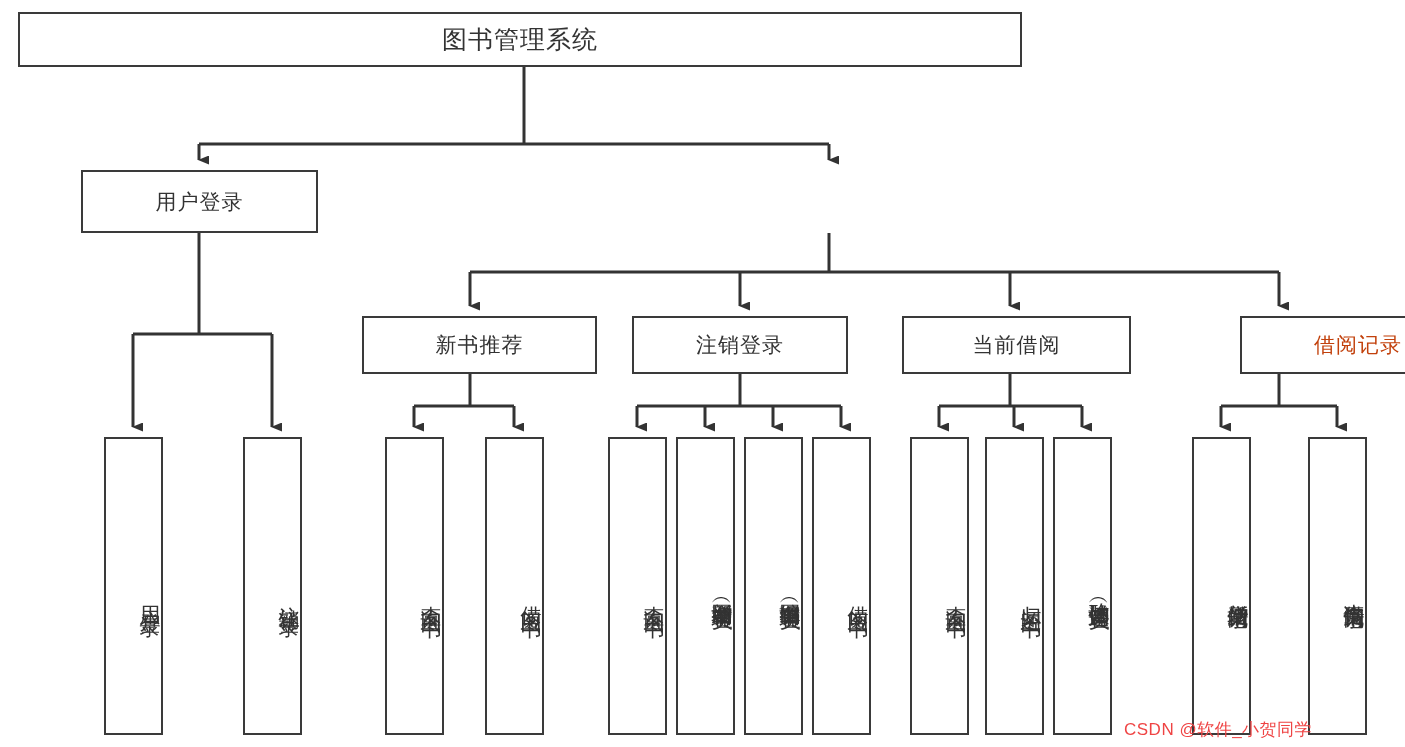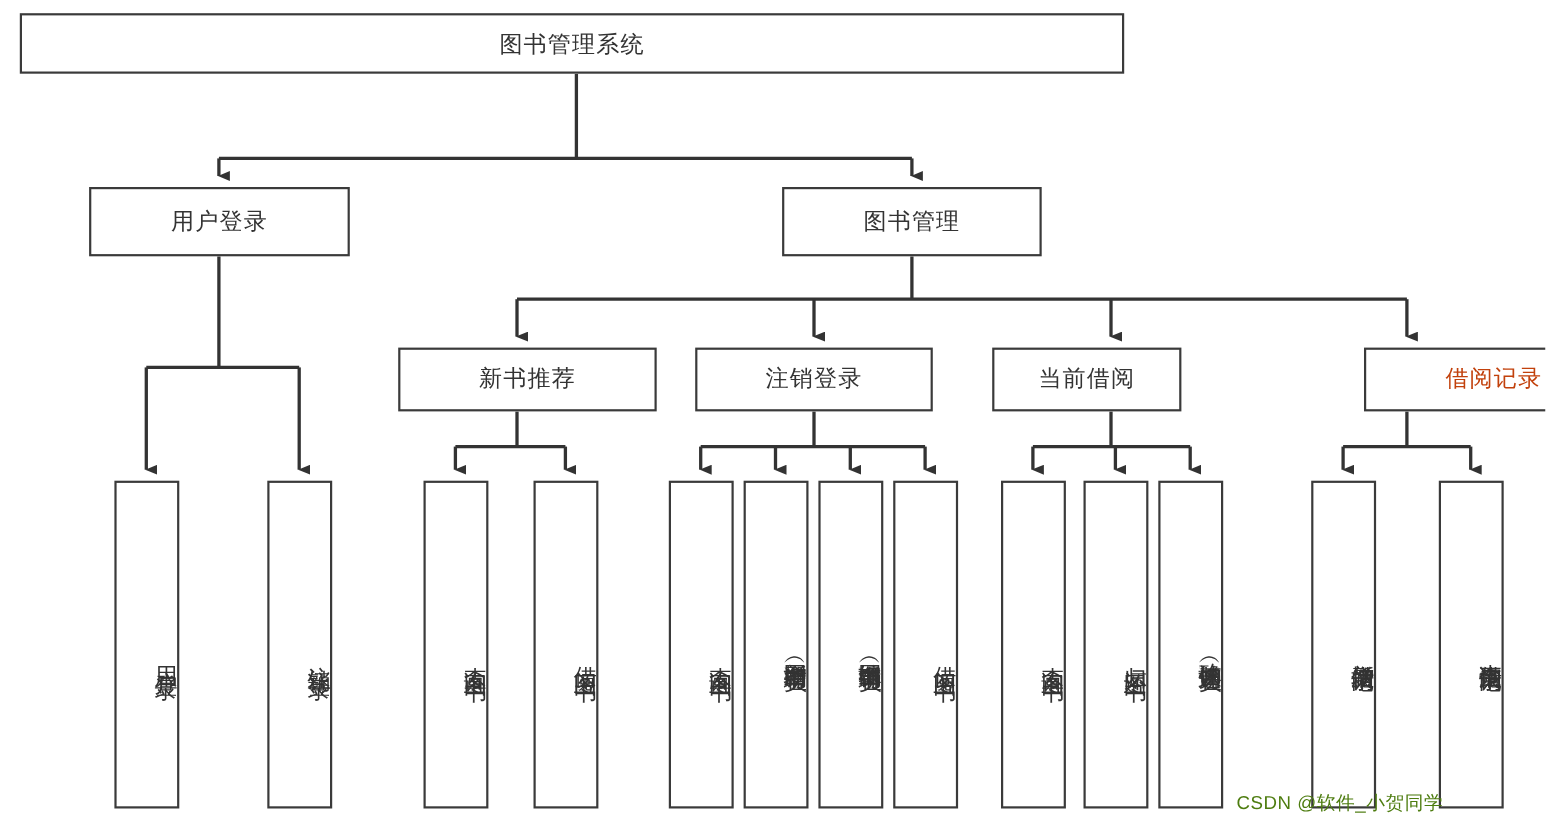--- a/index.html
+++ b/index.html
@@ -35,21 +35,21 @@
     justify-content: center;
     color: #333333;
   }
   .node-h {
     font-size: 21px;
     letter-spacing: 1px;
     line-height: 1.2;
     white-space: nowrap;
   }
   .node-root {
-    font-size: 21px;
+    font-size: 25px;
     letter-spacing: 1px;
   }
   .node-v {
     writing-mode: vertical-rl;
     text-orientation: upright;
     font-size: 21px;
     letter-spacing: 4px;
     line-height: 1.05;
     align-items: flex-start;
     justify-content: center;
@@ -123,31 +123,28 @@
     </g>
   </svg>
 
   <div class="node node-root" style="left: 18px; top: 12px; width: 1004px; height: 55px; border-color: rgb(58, 58, 58); background: rgb(255, 255, 255); color: rgb(51, 51, 51);">
     <span>图书管理系统</span>
   </div>
 
   <div class="node node-h" style="left: 81px; top: 170px; width: 237px; height: 63px; border-color: rgb(58, 58, 58); background: rgb(255, 255, 255); color: rgb(51, 51, 51);">
     <span>用户登录</span>
   </div>
-  <div class="node node-h" style="left: 711px; top: 170px; width: 236px; height: 63px; border-color: rgb(58, 58, 58); background: rgb(255, 255, 255); color: rgb(51, 51, 51);">
-    <span>图书管理</span>
-  </div>
 
   <div class="node node-h" style="left: 362px; top: 316px; width: 235px; height: 58px; border-color: rgb(58, 58, 58); background: rgb(255, 255, 255); color: rgb(51, 51, 51);">
     <span>新书推荐</span>
   </div>
   <div class="node node-h" style="left: 632px; top: 316px; width: 216px; height: 58px; border-color: rgb(58, 58, 58); background: rgb(255, 255, 255); color: rgb(51, 51, 51);">
     <span>注销登录</span>
   </div>
-  <div class="node node-h" style="left: 902px; top: 316px; width: 172px; height: 58px; border-color: rgb(58, 58, 58); background: rgb(255, 255, 255); color: rgb(51, 51, 51);">
+  <div class="node node-h" style="left: 902px; top: 316px; width: 229px; height: 58px; border-color: rgb(58, 58, 58); background: rgb(255, 255, 255); color: rgb(51, 51, 51);">
     <span>当前借阅</span>
   </div>
   <div class="node node-h" style="left: 1240px; top: 316px; width: 236px; height: 58px; border-color: rgb(58, 58, 58); background: rgb(255, 255, 255); color: #c2410c;">
     <span>借阅记录</span>
   </div>
 
   <div class="node node-v" style="left: 104px; top: 437px; width: 59px; height: 298px; border-color: rgb(58, 58, 58); background: rgb(255, 255, 255); color: rgb(51, 51, 51);">
     <span>用户登录</span>
   </div>
   <div class="node node-v" style="left: 243px; top: 437px; width: 59px; height: 298px; border-color: rgb(58, 58, 58); background: rgb(255, 255, 255); color: rgb(51, 51, 51);">
@@ -180,15 +177,15 @@
   <div class="node node-v tight" style="left: 1053px; top: 437px; width: 59px; height: 298px; border-color: rgb(58, 58, 58); background: rgb(255, 255, 255); color: rgb(51, 51, 51);">
     <span>确认归还（管理员）</span>
   </div>
   <div class="node node-v tight" style="left: 1192px; top: 437px; width: 59px; height: 298px; border-color: rgb(58, 58, 58); background: rgb(255, 255, 255); color: rgb(51, 51, 51);">
     <span>新增借阅记录</span>
   </div>
   <div class="node node-v tight" style="left: 1308px; top: 437px; width: 59px; height: 298px; border-color: rgb(58, 58, 58); background: rgb(255, 255, 255); color: rgb(51, 51, 51);">
     <span>查询借阅记录</span>
   </div>
 
-  <div class="watermark" style="left: 1124px; top: 718px; color: #4d7c0f;">CSDN @软件_小贺同学</div>
+  <div class="watermark" style="left: 1124px; top: 718px; color: #ef4444;">CSDN @软件_小贺同学</div>
 
 </div>
 
 </body></html>

